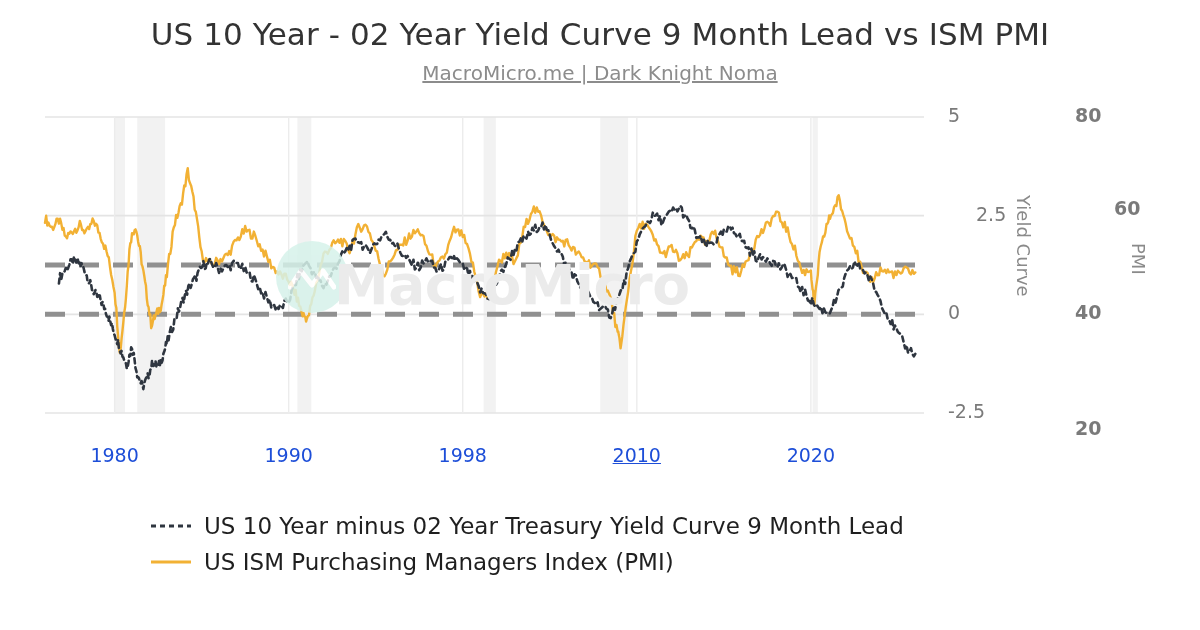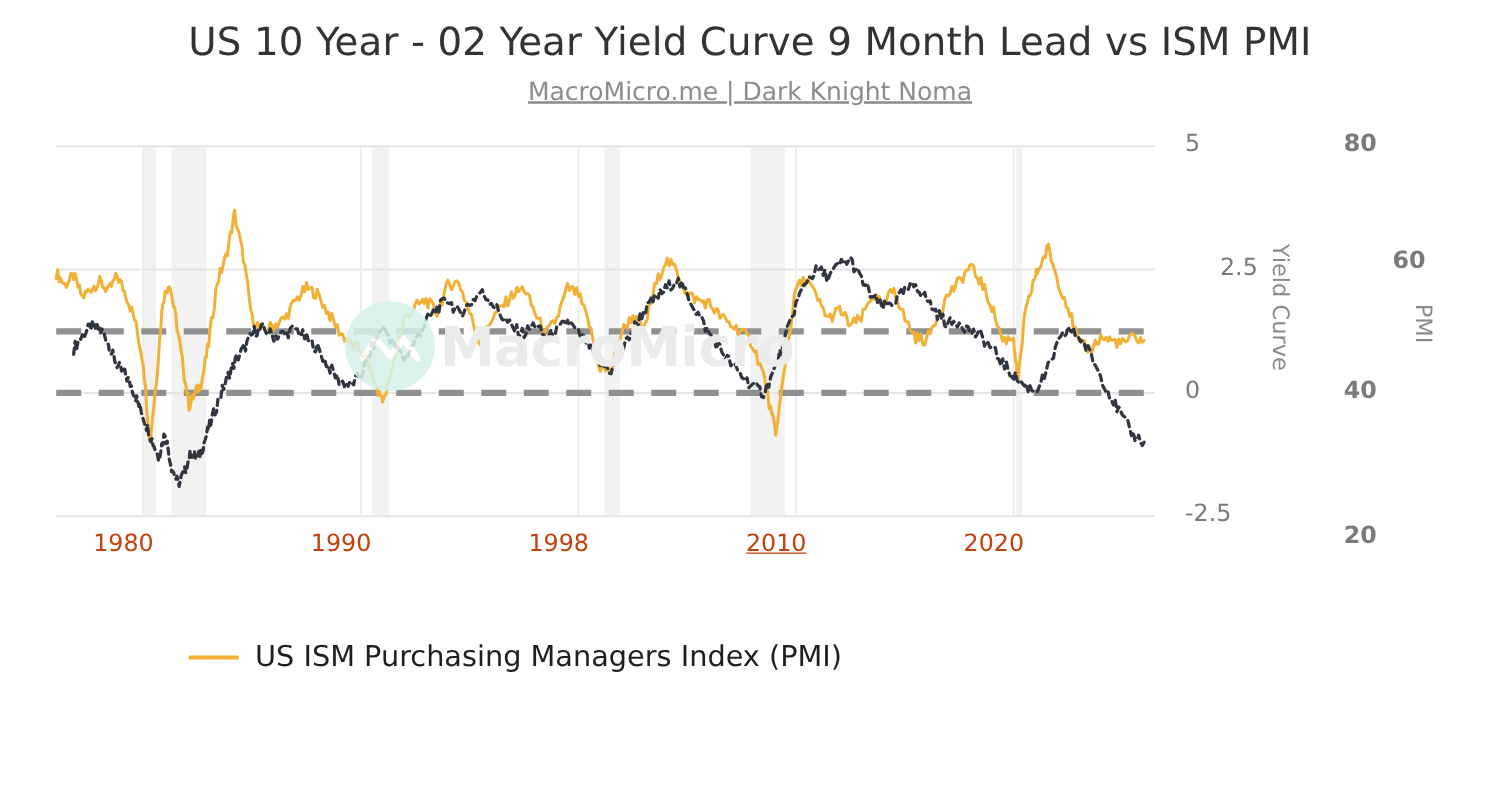--- a/index.html
+++ b/index.html
@@ -74,23 +74,24 @@
   .y-tick-left-of-right {
     left: 948px;
     text-align: left;
   }
   .y-tick-far-right {
     left: 1075px;
     text-align: center;
     font-weight: bold;
   }
   .x-tick {
-    top: 424px;
+    top: 444px;
     font-size: 19px;
-    color: #c2410c;
+    color: #1d4ed8;
+    text-align: center;
     width: 80px;
   }
   .axis-title {
     position: absolute;
     font-size: 18px;
     color: #8a8a8a;
     white-space: nowrap;
     writing-mode: vertical-rl;
     text-orientation: mixed;
   }
@@ -141,23 +142,23 @@
     background: #d6f2ea;
     opacity: 0.85;
   }
   .watermark-logo svg {
     position: absolute;
     left: 12px;
     top: 20px;
   }
   .watermark-text {
     position: absolute;
-    left: 352px;
+    left: 334px;
     top: 253px;
-    font-size: 44px;
+    font-size: 55px;
     font-weight: 700;
     color: #ebebeb;
     letter-spacing: -0.5px;
     white-space: nowrap;
   }
 </style>
 </head>
 <body>
 
 <div id="chart-root">
@@ -221,20 +222,28 @@
       <div class="axis-tick x-tick" style="left: 596.802px; text-decoration: underline;">2010</div>
       <div class="axis-tick x-tick" style="left: 770.861px;">2020</div>
       <div class="axis-title axis-title-yield">Yield Curve</div>
       <div class="axis-title axis-title-pmi">PMI</div>
     </div>
 
   <div class="legend" id="legend">
       <div class="legend-row">
         <div class="legend-marker">
           <svg width="42" height="14">
+            <line x1="1" y1="7" x2="41" y2="7" stroke="#2f3640" stroke-width="3" stroke-linecap="butt" stroke-dasharray="5 4"></line>
+          </svg>
+        </div>
+        <div class="legend-label">US 10 Year minus 02 Year Treasury Yield Curve 9 Month Lead</div>
+      </div>
+      <div class="legend-row">
+        <div class="legend-marker">
+          <svg width="42" height="14">
             <line x1="1" y1="7" x2="41" y2="7" stroke="#f2b134" stroke-width="3.2" stroke-linecap="butt"></line>
           </svg>
         </div>
         <div class="legend-label">US ISM Purchasing Managers Index (PMI)</div>
       </div>
     </div>
 
 </div>
 
 </body></html>

